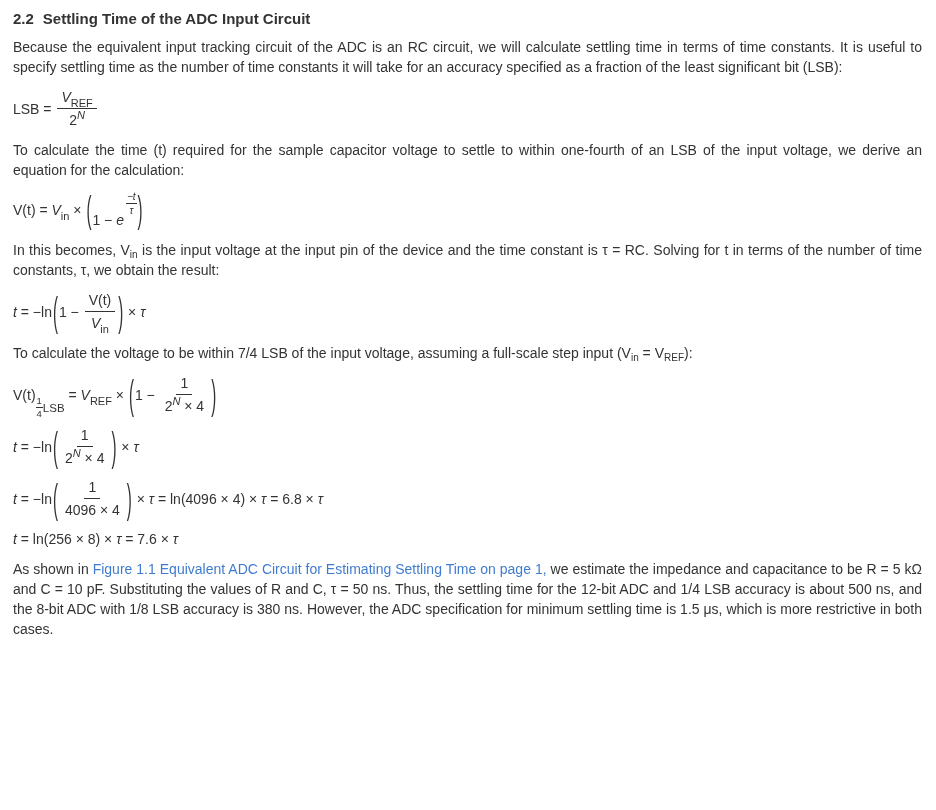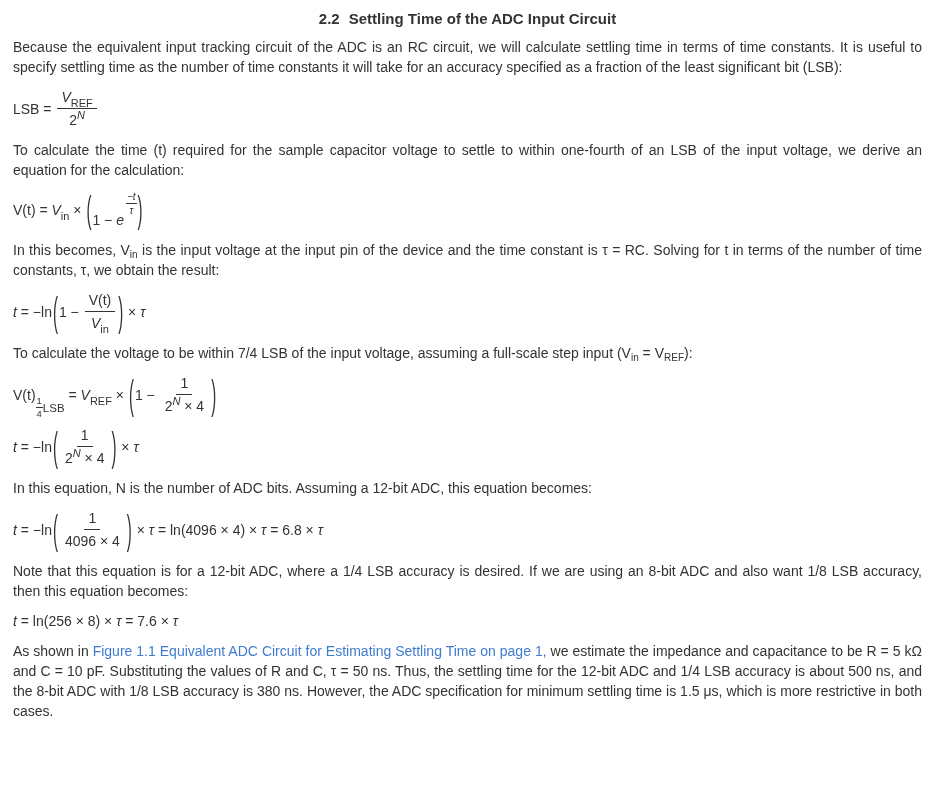--- a/index.html
+++ b/index.html
@@ -8,21 +8,20 @@
     background: #ffffff;
     color: #333333;
     font-family: "Liberation Sans", sans-serif;
     overflow: hidden;
   }
   .page { padding: 10px 14px 0 13px; }
 
   .heading {
     font-size: 15px; font-weight: bold; line-height: 18px;
     margin: 0 0 4px 0;
-    text-align: center;
   }
   .heading .hnum { margin-right: 9px; }
 
   p.para {
     font-size: 14px; line-height: 20px;
     text-align: justify;
     margin: 9px 0 9px 0;
   }
   p.para sub, span.bodysub {
     font-size: 10px; position: relative; top: 3px; line-height: 0;
@@ -139,34 +138,32 @@
     <span class="it">t</span><span> = −ln</span>
     <span class="bp">(</span>
     <span class="frac">
       <span class="num">1</span>
       <span class="den"><span>2</span><sup class="esup it">N</sup><span> × 4</span></span>
     </span>
     <span class="bp">)</span>
     <span> × </span><span class="it">τ</span>
   </div>
 
-  <p class="para">In this equation, N is the number of ADC bits. Assuming a 12-bit ADC, this equation becomes:</p>
 
   <div class="eq">
     <span class="it">t</span><span> = −ln</span>
     <span class="bp">(</span>
     <span class="frac">
       <span class="num">1</span>
       <span class="den">4096 × 4</span>
     </span>
     <span class="bp">)</span>
     <span class="eqtail"><span> × </span><span class="it">τ</span><span> = ln(4096 × 4) × </span><span class="it">τ</span><span> = 6.8 × </span><span class="it">τ</span></span>
   </div>
 
-  <p class="para">Note that this equation is for a 12-bit ADC, where a 1/4 LSB accuracy is desired. If we are using an 8-bit ADC and also want 1/8 LSB accuracy, then this equation becomes:</p>
 
   <div class="eq">
     <span class="it">t</span><span> = ln(256 × 8) × </span><span class="it">τ</span><span> = 7.6 × </span><span class="it">τ</span>
   </div>
 
   <p class="para"><span>As shown in </span><a class="doclink" href="#" style="color: rgb(63, 124, 208);">Figure 1.1 Equivalent ADC Circuit for Estimating Settling Time on page 1,</a><span> we estimate the impedance and capacitance to be R = 5 kΩ and C = 10 pF. Substituting the values of R and C, τ = 50 ns. Thus, the settling time for the 12-bit ADC and 1/4 LSB accuracy is about 500 ns, and the 8-bit ADC with 1/8 LSB accuracy is 380 ns. However, the ADC specification for minimum settling time is 1.5 μs, which is more restrictive in both cases.</span></p>
 
 </div>
 
 </body></html>

